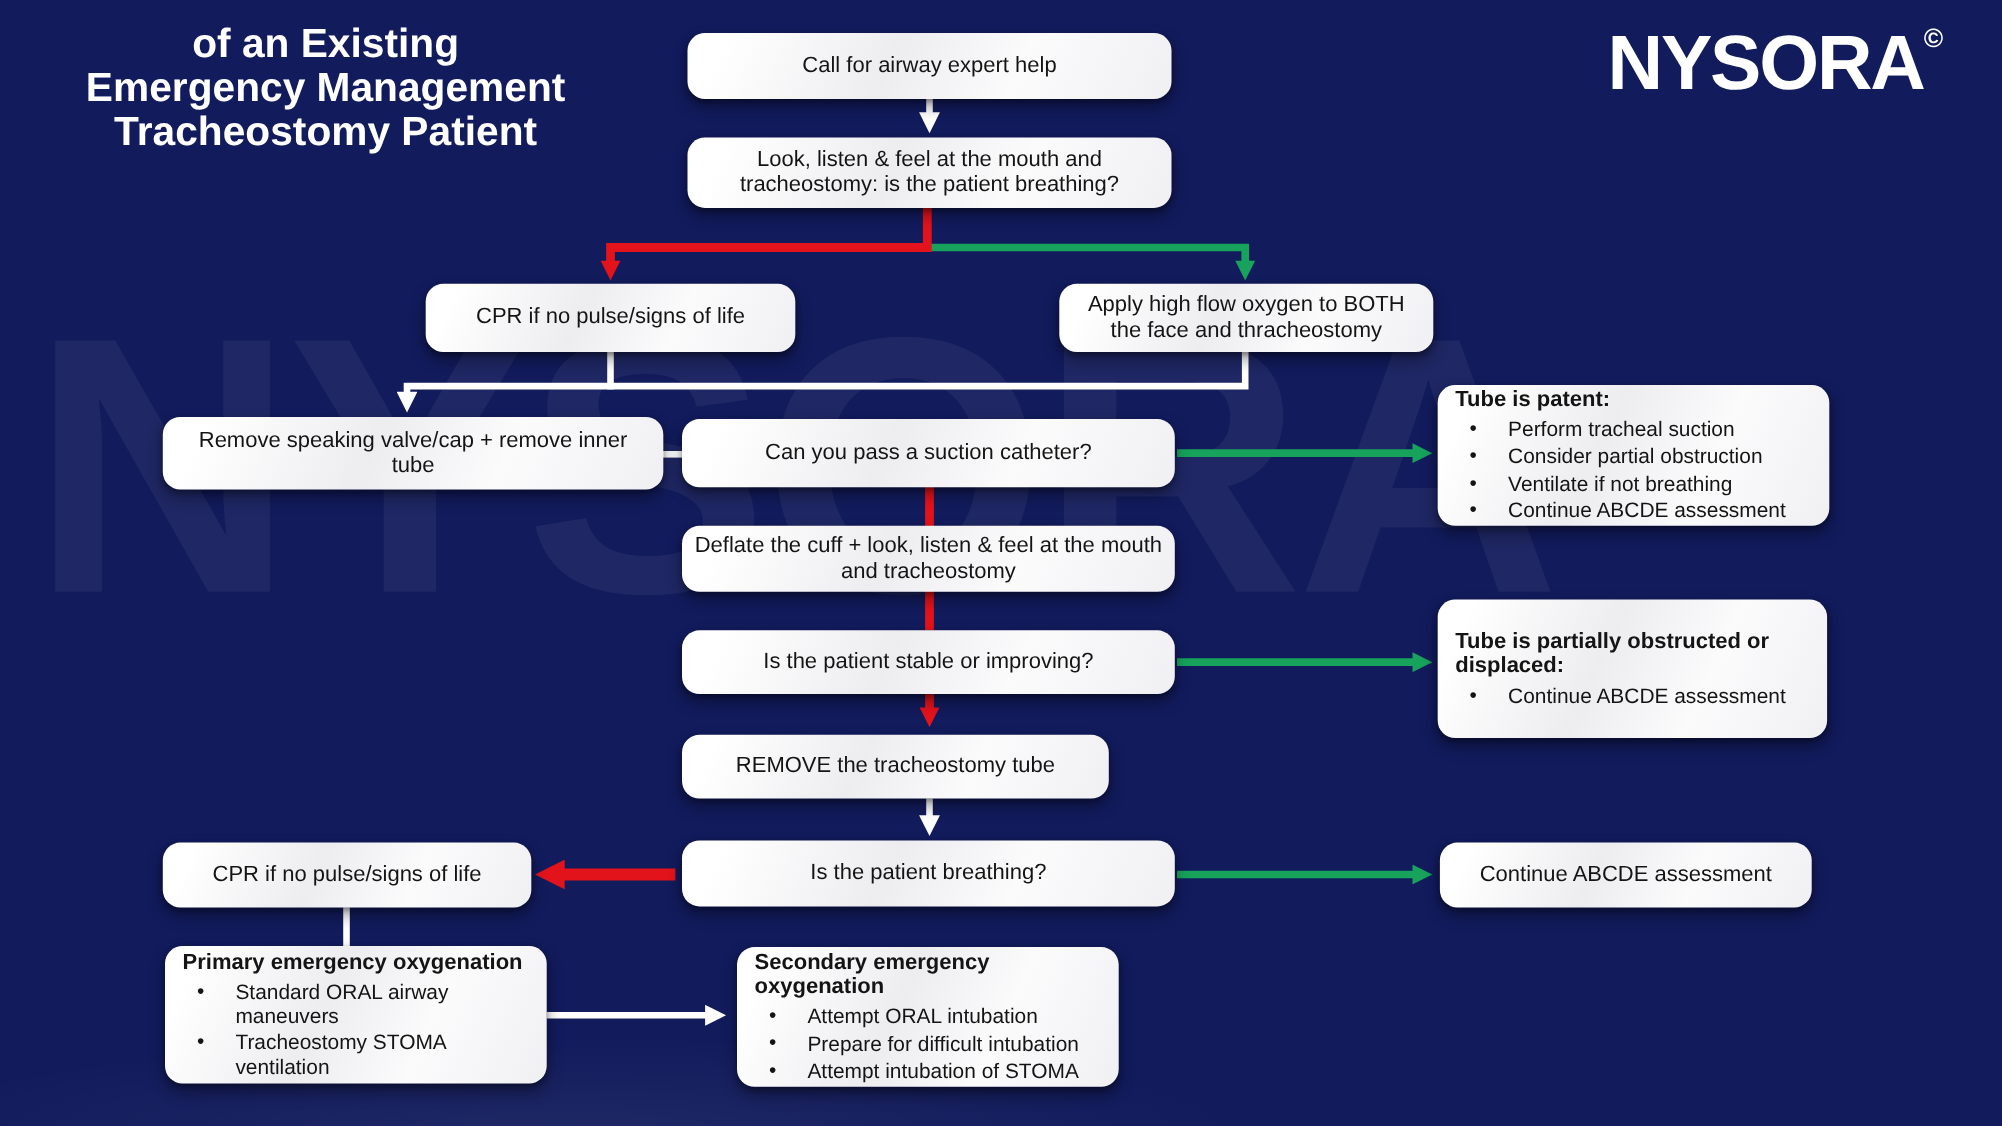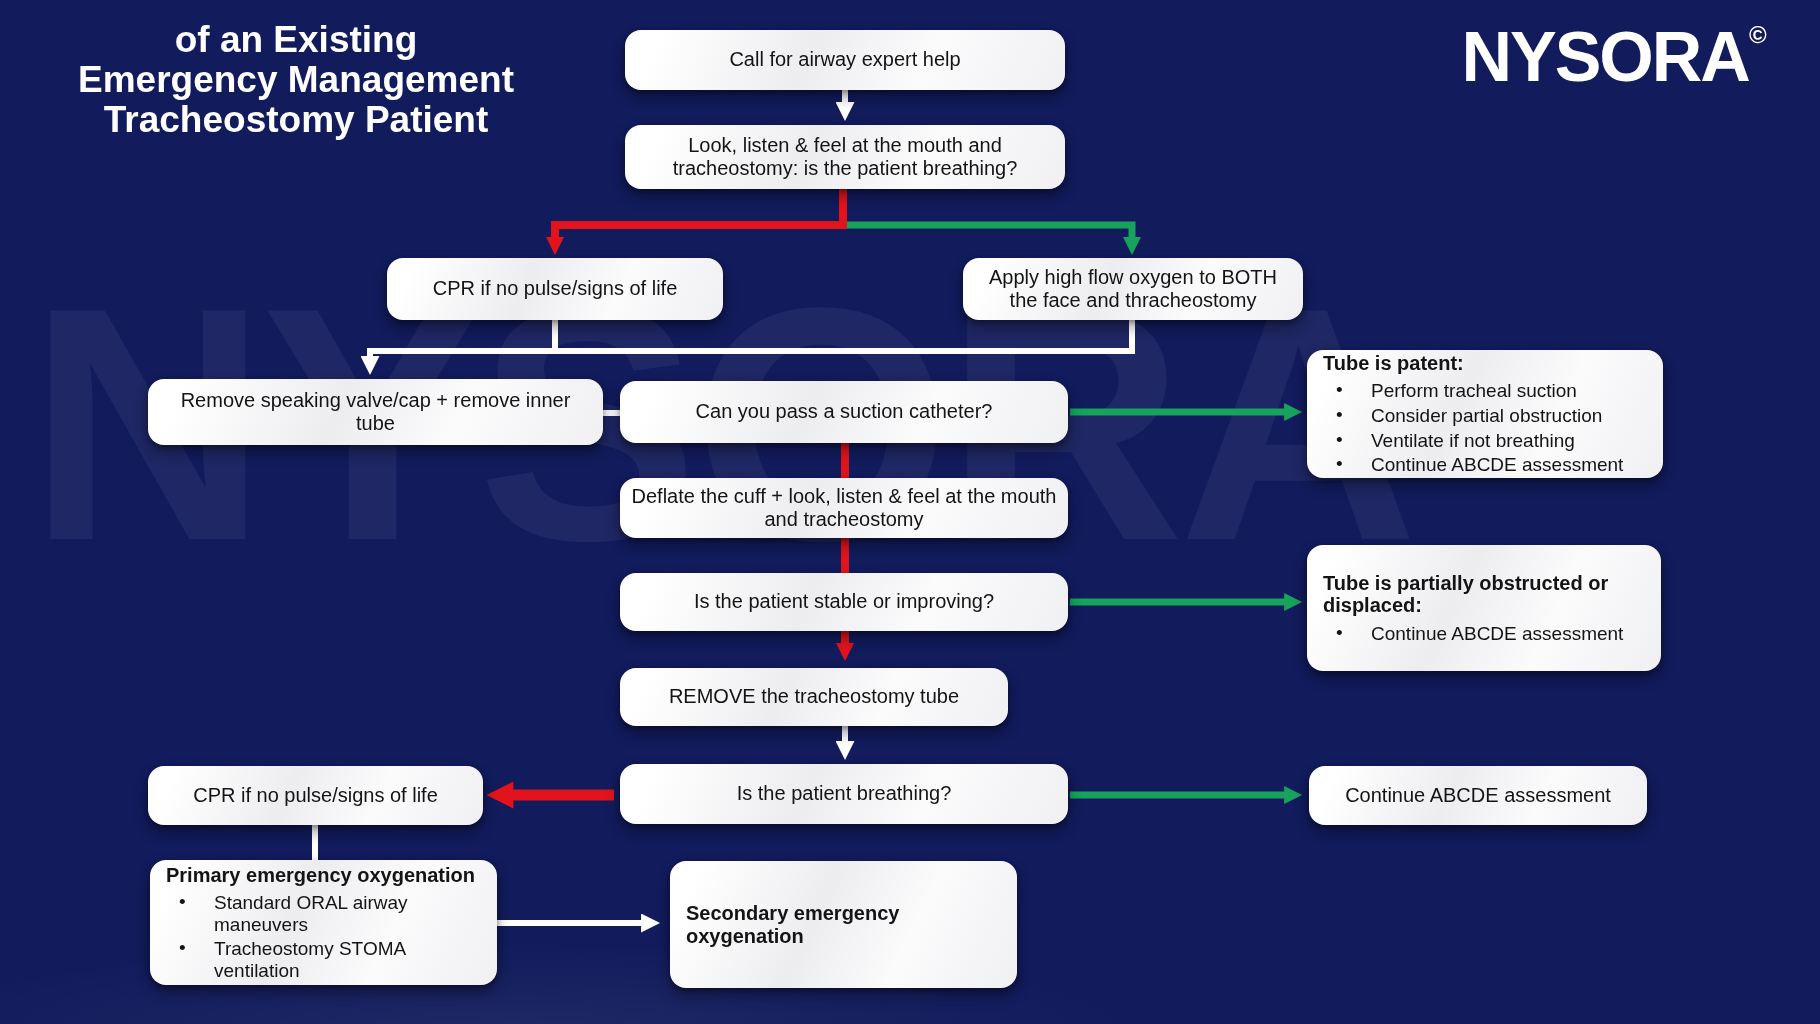--- a/index.html
+++ b/index.html
@@ -172,13 +172,18 @@
 <div class="node list" style="left:150px;top:860px;width:347px;height:125px;">
   <div class="node-title">Primary emergency oxygenation</div>
   <ul>
       <li>Standard ORAL airway maneuvers</li>
       <li>Tracheostomy STOMA ventilation</li>
     </ul>
 </div>
 
 <div class="node list" style="left:670px;top:861px;width:347px;height:127px;">
   <div class="node-title">Secondary emergency oxygenation</div>
+  <ul>
+      <li>Attempt ORAL intubation</li>
+      <li>Prepare for difficult intubation</li>
+      <li>Attempt intubation of STOMA</li>
+    </ul>
 </div>
 
 </body></html>

